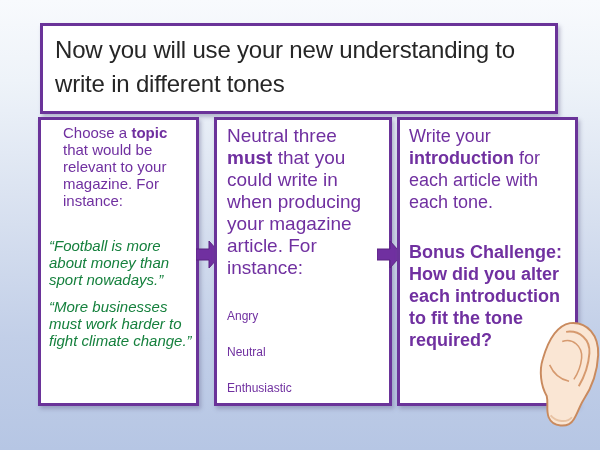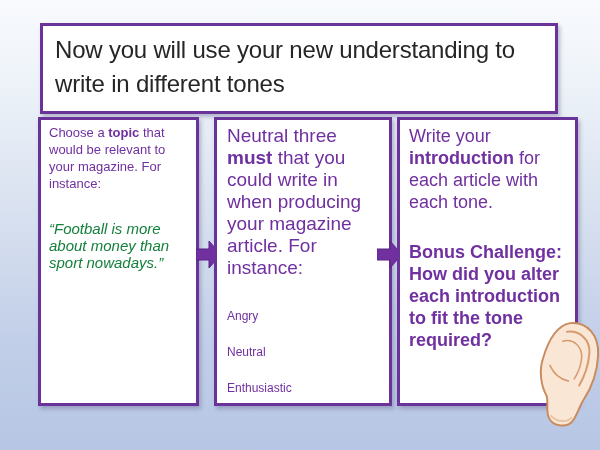--- a/index.html
+++ b/index.html
@@ -20,21 +20,21 @@
   .box{
     position:absolute;top:117px;height:289px;background:#ffffff;
     border:3px solid #6a3399;box-sizing:border-box;
     box-shadow:2px 3px 4px rgba(110,110,150,.45);
   }
   .box1{left:38px;width:161px;}
   .box2{left:214px;width:178px;}
   .box3{left:397px;width:181px;}
   .box p{margin:0;}
   .purple{color:#7030a0;}
-  .box1 .intro{padding:4px 6px 0 8px;font-size:13px;line-height:17px;}
+  .box1 .intro{padding:4px 6px 0 22px;font-size:15px;line-height:17px;}
   .quote{
     padding:0 4px 0 8px;font-size:15px;line-height:17px;color:#15803d;
     font-style:italic;margin-top:10px!important;
   }
   .quote.first{margin-top:28px!important;}
   .box2 .intro{padding:5px 8px 0 10px;font-size:19px;line-height:22px;}
   .tone{padding:0 8px 0 10px;font-size:12px;line-height:22px;margin-top:14px!important;}
   .tone.first{margin-top:26px!important;}
   .box3 .intro{padding:5px 6px 0 9px;font-size:18px;line-height:22px;}
   .bonus{
@@ -51,20 +51,21 @@
 
 <div class="slide">
 
   <div class="title-box">
     <div class="title-text">Now you will use your new understanding to write in different tones</div>
   </div>
 
   <div class="box box1">
     <p class="intro purple"><span>Choose a </span><b>topic</b><span> that would be relevant to your magazine. For instance:</span></p>
     <p class="quote first">“Football is more about money than sport nowadays.”</p>
+    <p class="quote">“More businesses must work harder to fight climate change.”</p>
   </div>
 
   <svg class="arrow arrow1" viewBox="0 0 26 29">
     <polygon points="0,9 13,9 13,1 25,14.5 13,28 13,20 0,20" fill="#7030a0" stroke="#5b2382" stroke-width="1"></polygon>
   </svg>
 
   <div class="box box2">
     <p class="intro purple"><span>Neutral three </span><b>must</b><span> that you could write in when producing your magazine article. For instance:</span></p>
     <p class="tone purple first">Angry</p>
     <p class="tone purple">Neutral</p>

